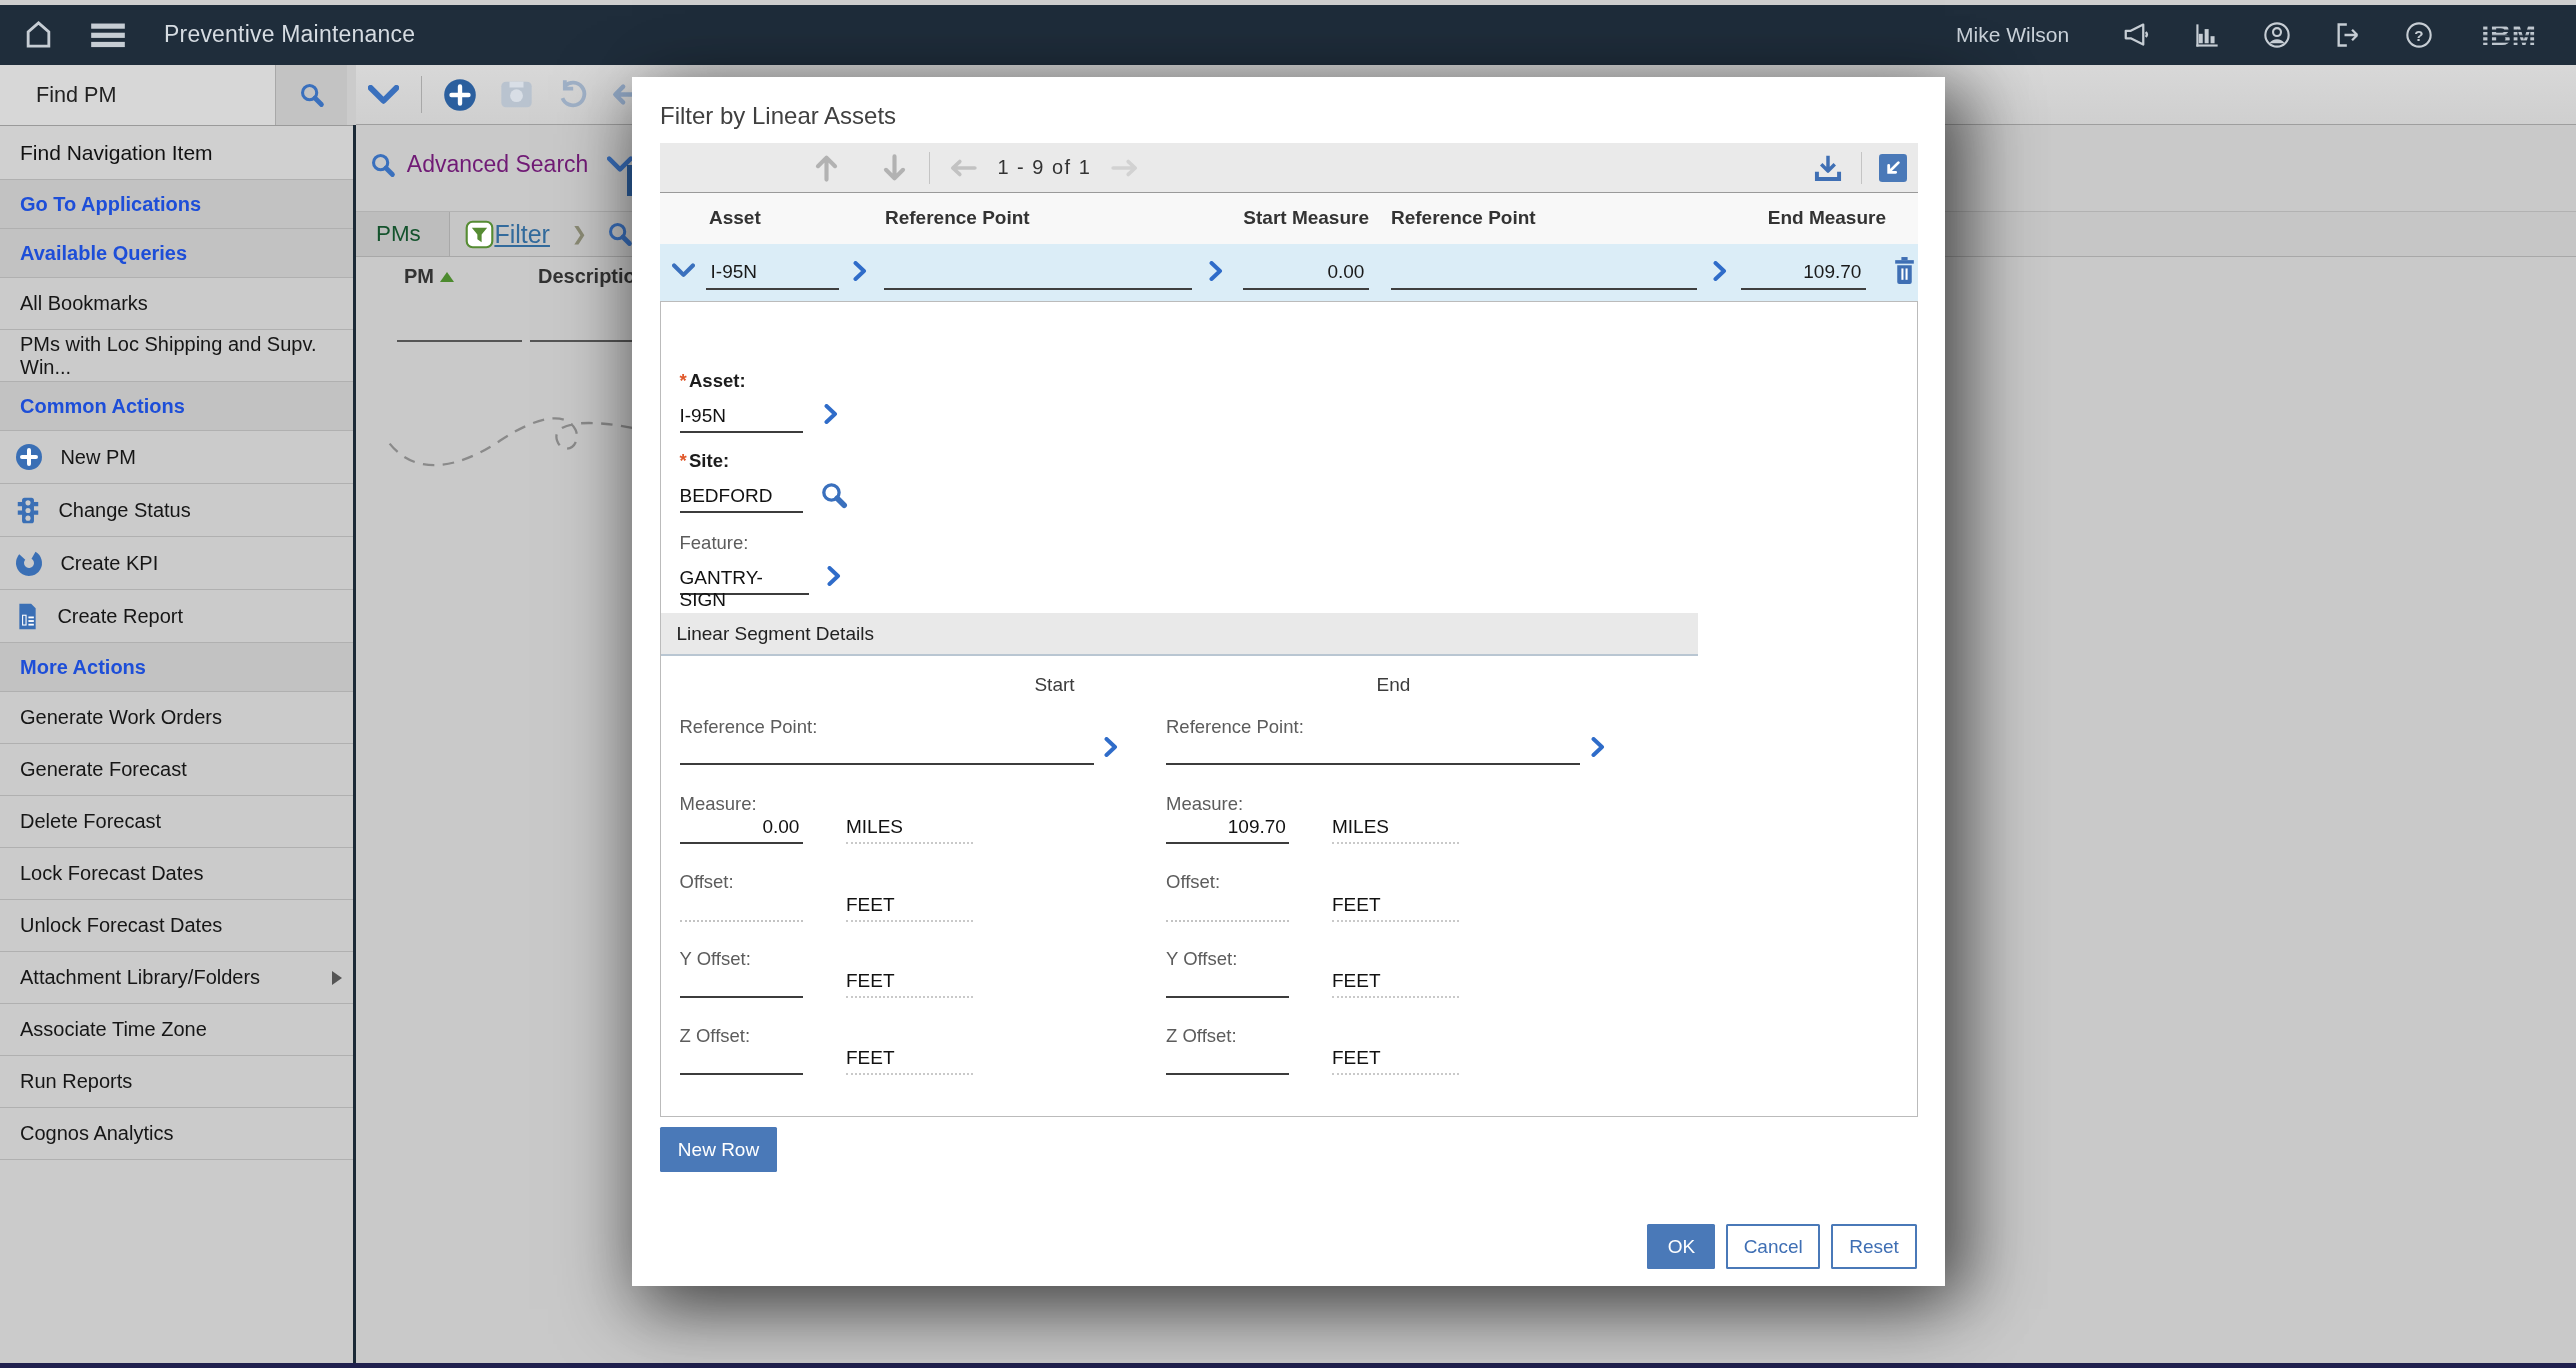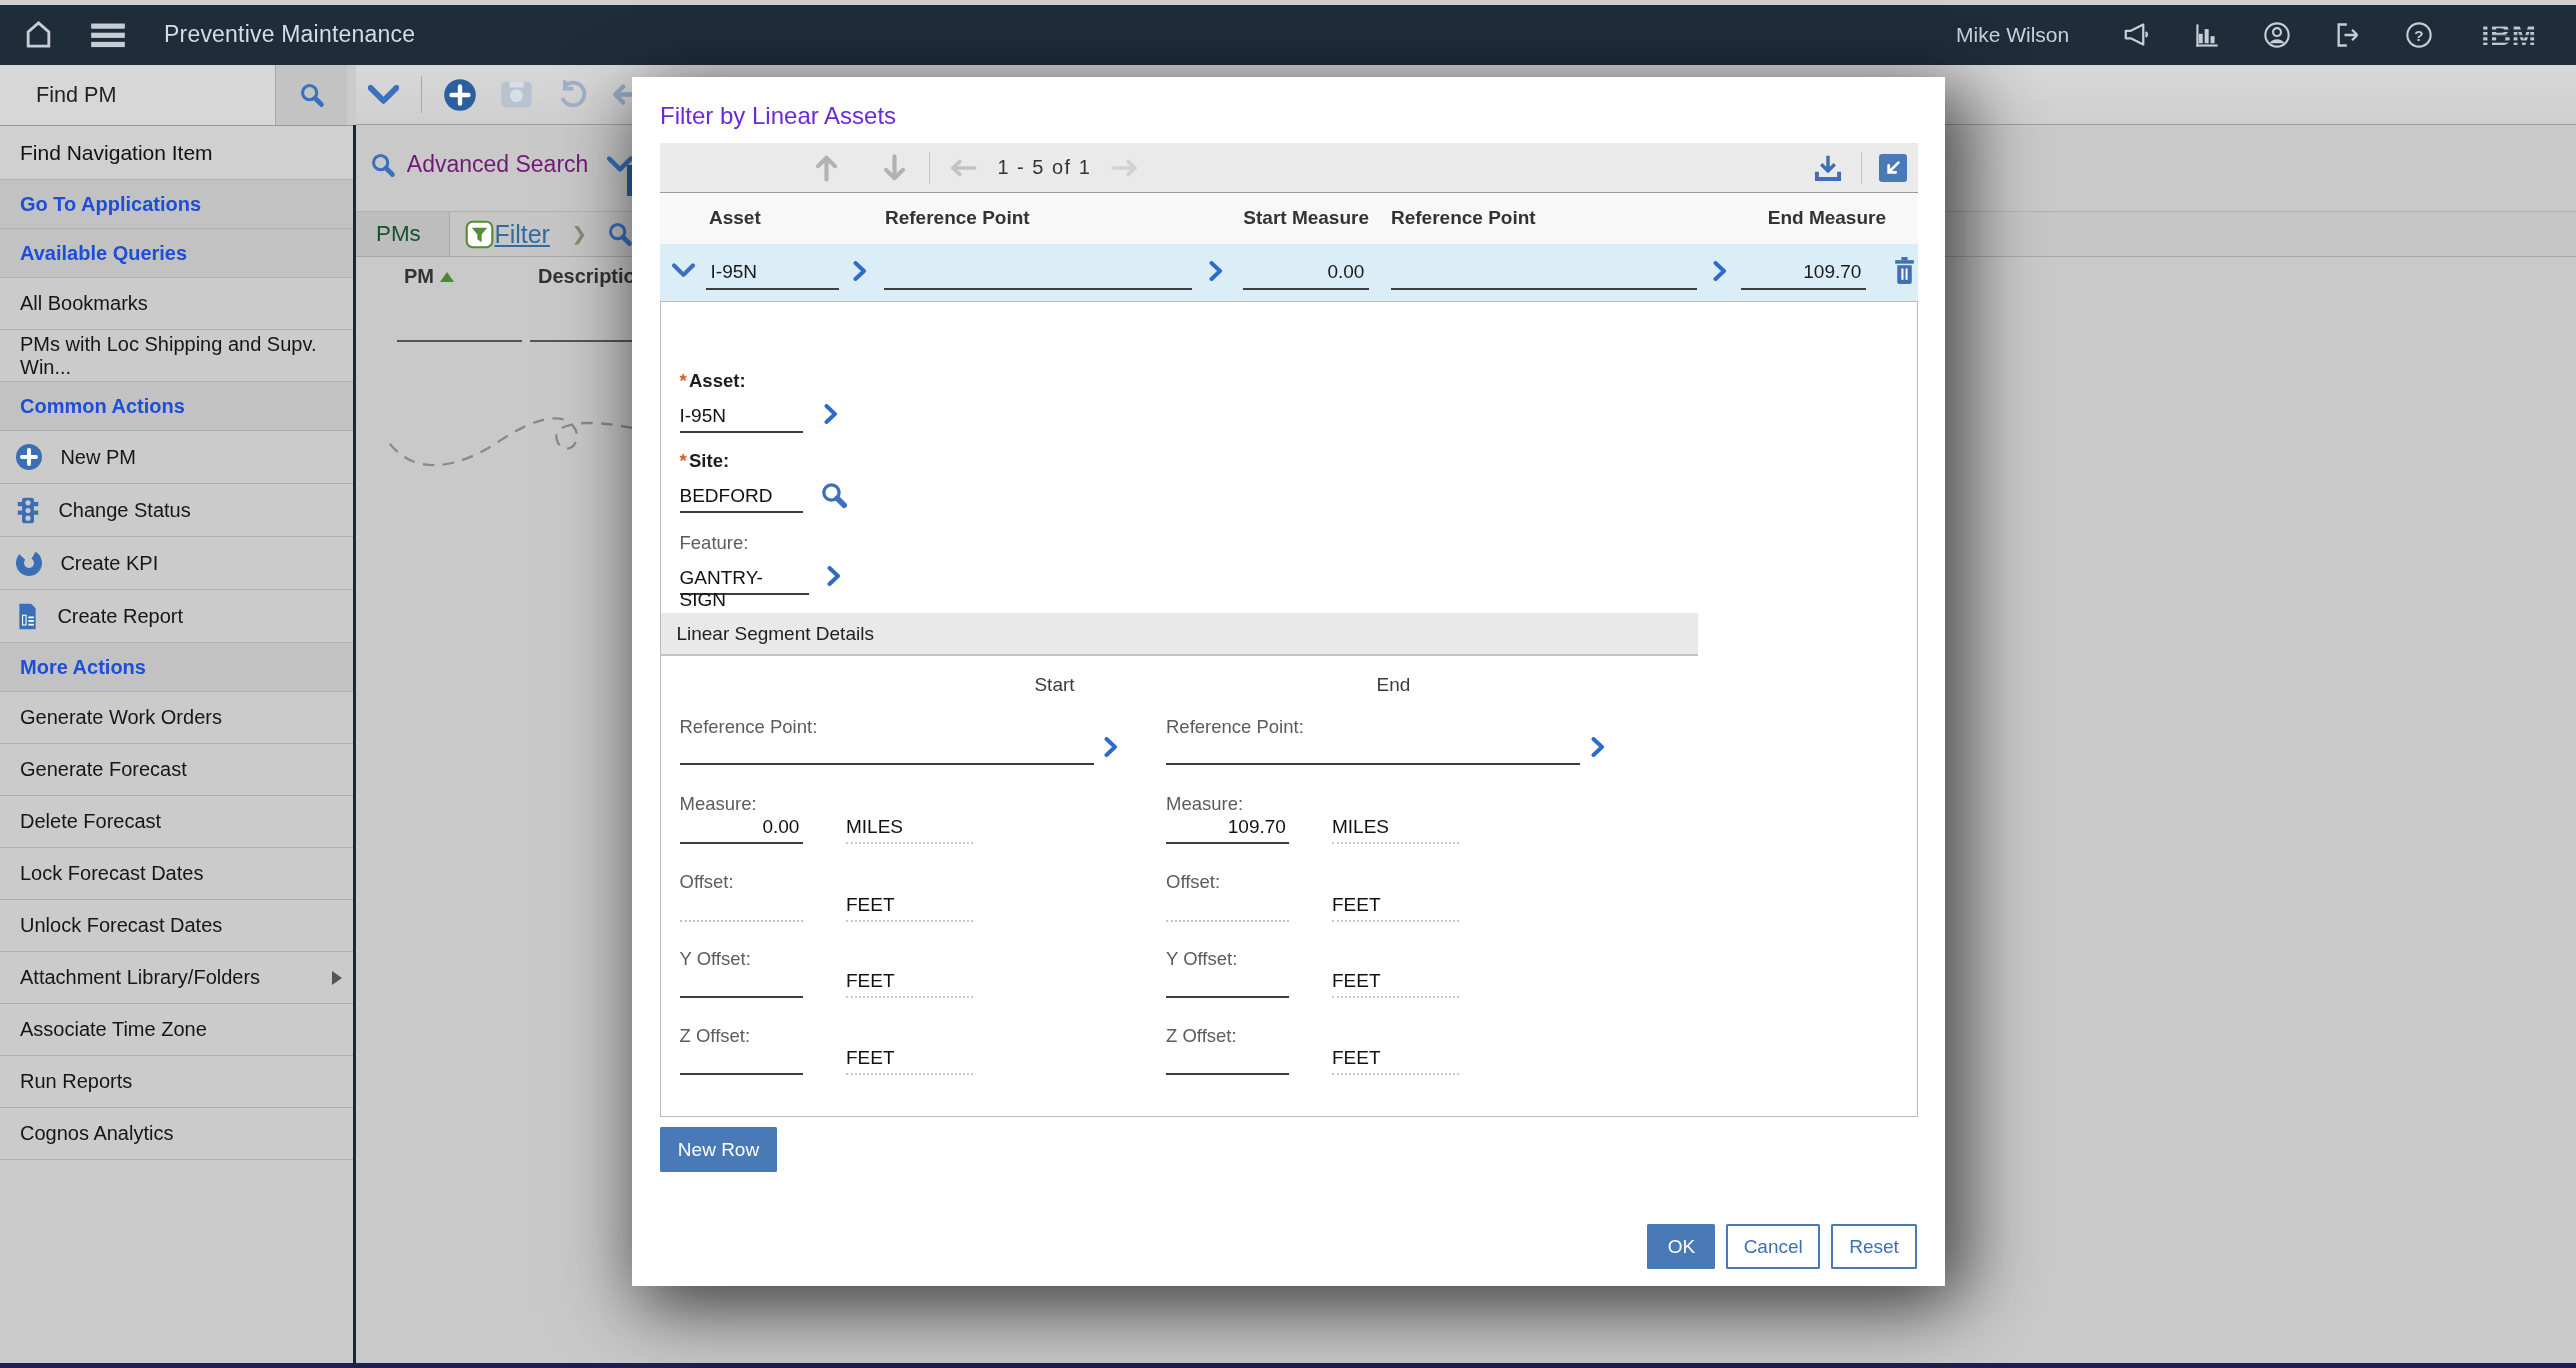--- a/index.html
+++ b/index.html
@@ -42,21 +42,21 @@
   .filter-link{font-size:25px;color:#336b9c;text-decoration:underline;cursor:pointer;}
   .gt{font-size:18.5px;color:#8a8a74;margin-left:21.6px;}
   .col-head{position:absolute;top:200px;font-size:20px;font-weight:bold;color:#333;display:flex;align-items:center;gap:6.2px;}
   .sort-tri{width:0;height:0;border-bottom:10.8px solid #4c8a2e;border-left:7px solid transparent;border-right:7px solid transparent;}
   .col-uline{position:absolute;top:275px;height:2.3px;background:#555;}
   .squiggle{position:absolute;left:27px;top:331px;}
 
   
   .modal{position:absolute;left:632px;top:77px;width:1313px;height:1209px;background:#fff;z-index:10;
          box-shadow:0 23px 69px rgba(0,0,0,.5), 31px 7.7px 62px rgba(0,0,0,.35);}
-  .m-title{position:absolute;left:28px;top:25px;font-size:24px;color:#6d28d9;}
+  .m-title{position:absolute;left:28px;top:25px;font-size:24px;color:#404040;}
   .m-toolbar{position:absolute;left:28px;top:66px;width:1258px;height:51px;background:#eaeaea;border-bottom:2.3px solid #9a9a9a;
              box-sizing:border-box;display:flex;align-items:center;}
   .pager-text{font-size:20px;color:#333;letter-spacing:1.5px;margin:0 20px;}
   .m-thead{position:absolute;left:28px;top:116px;width:1258px;height:51px;background:#f8f8f8;}
   .m-thead span{position:absolute;top:14px;font-size:19px;font-weight:bold;color:#333;}
   .m-trow{position:absolute;left:28px;top:167px;width:1258px;height:57px;background:#dbedf7;}
   .fld{position:absolute;top:10.8px;height:35px;font-size:19px;color:#1a1a1a;border-bottom:2.3px solid #3f3f3f;box-sizing:border-box;padding-top:6.2px;}
   .fld.ra{text-align:right;}
   .detail-arrow{position:absolute;cursor:pointer;}
 
@@ -339,21 +339,21 @@
         <svg width="25" height="28" viewBox="0 0 20 23">
             <path d="M10 2 V19 M3 13 L10 20 L17 13" fill="none" stroke="#b2b2b2" stroke-width="3.4" stroke-linejoin="round" stroke-linecap="round"></path>
           </svg>
       </span>
       <span class="vdiv" style="margin-left:21.6px;height:32px;background:#c4c4c4"></span>
       <span style="margin-left:20px">
         <svg width="28" height="20" viewBox="0 0 26 17">
             <path d="M24 8.5 H4 M10 2.5 L3.5 8.5 L10 14.5" fill="none" stroke="#c2c2c2" stroke-width="3.4" stroke-linecap="round" stroke-linejoin="round"></path>
           </svg>
       </span>
-      <span class="pager-text">1 - 5 of 1</span>
+      <span class="pager-text">1 - 9 of 1</span>
       <span>
         <svg width="28" height="20" viewBox="0 0 26 17">
             <path d="M2 8.5 H22 M16 2.5 L22.5 8.5 L16 14.5" fill="none" stroke="#d2d2d2" stroke-width="3.4" stroke-linecap="round" stroke-linejoin="round"></path>
           </svg>
       </span>
       <span style="margin-left:auto">
         <svg width="32" height="32" viewBox="0 0 26 26">
             <path d="M13 3 V15 M7.5 10 L13 15.5 L18.5 10" fill="none" stroke="#3f6fb4" stroke-width="2.8" stroke-linejoin="round"></path>
             <path d="M4 16 V22 H22 V16" fill="none" stroke="#3f6fb4" stroke-width="3.2"></path>
           </svg>

